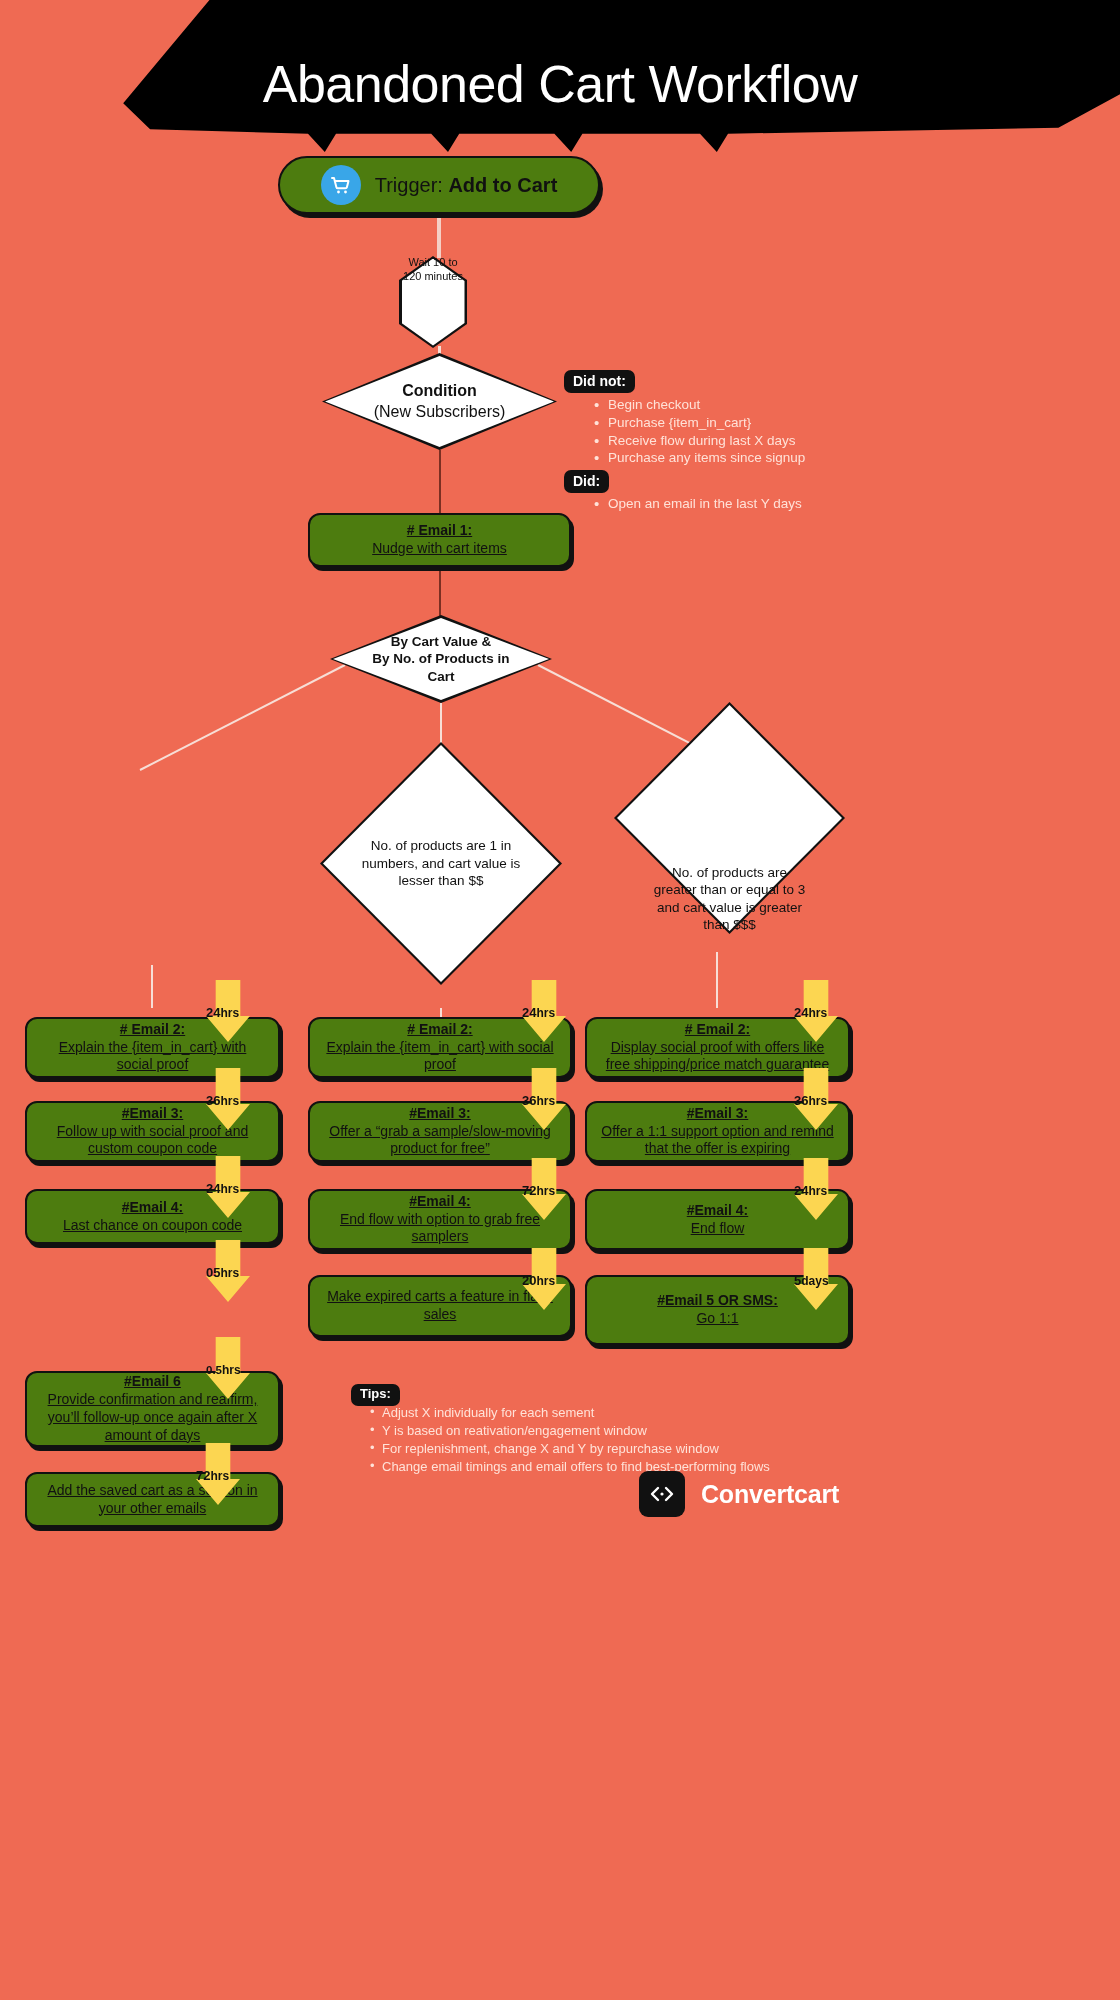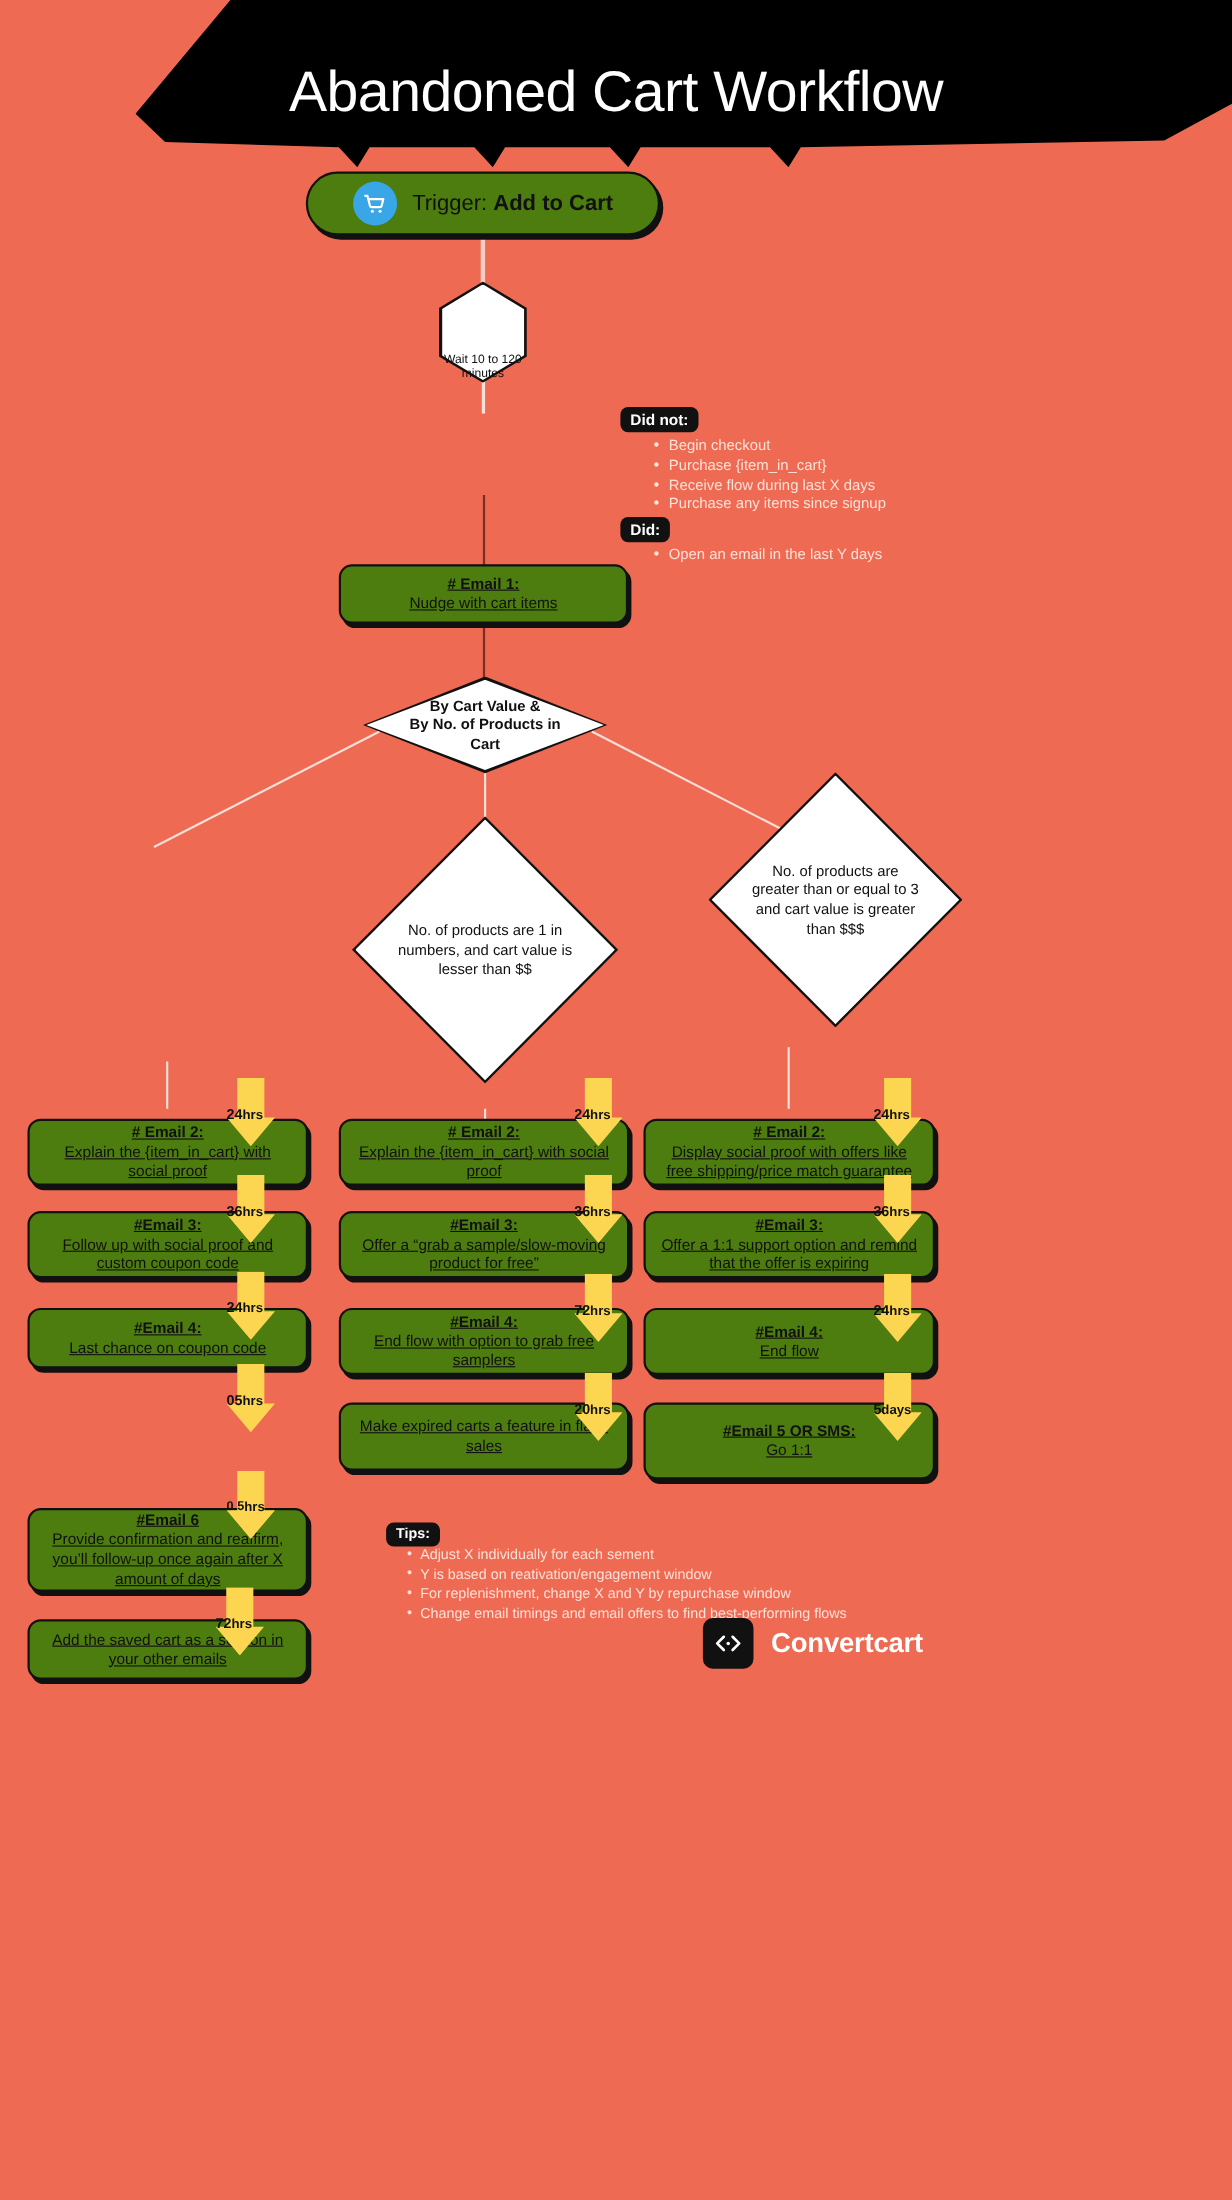--- a/index.html
+++ b/index.html
@@ -84,23 +84,23 @@
     width: 40px; height: 40px;
     border-radius: 50%;
     background: #39a6e8;
     display: flex; align-items: center; justify-content: center;
     flex: 0 0 auto;
   }
 
   
   .hex {
     position: absolute;
-    width: 80px; height: 92px;
+    width: 68px; height: 92px;
     z-index: 3;
-    display: flex; align-items: flex-end; justify-content: center;
+    display: flex; align-items: flex-start; justify-content: center;
   }
   .hex .hexshape {
     position: absolute; inset: 0;
     background: #111;
     clip-path: polygon(50% 0%, 100% 26%, 100% 74%, 50% 100%, 0% 74%, 0% 26%);
   }
   .hex .hexinner {
     position: absolute; inset: 2.5px;
     background: #fff;
     clip-path: polygon(50% 0%, 100% 26%, 100% 74%, 50% 100%, 0% 74%, 0% 26%);
@@ -253,20 +253,28 @@
   <div class="conn" style="left:437px; top:214px; width:4px; height:44px;"></div>
 
   <div class="hex" style="left:399px; top:256px;">
     <div class="hexshape"></div>
     <div class="hexinner"></div>
     <div class="hextext">Wait 10 to 120 minutes</div>
   </div>
 
   <div class="conn conn-thin" style="left:438px; top:346px; width:3px; height:30px;"></div>
 
+  <div class="dia" style="left:322px; top:353px; width:235px; height:97px;">
+    <div class="shape"></div>
+    <div class="inner"></div>
+    <div class="dtext" style="font-size:16px;">
+      <div style="font-weight:700;">Condition</div>
+      <div style="font-weight:400;">(New Subscribers)</div>
+    </div>
+  </div>
 
   <div class="chip" style="left:564px; top:370px;">Did not:</div>
   <ul class="annot-list" style="left:592px; top:396px; width:300px;">
     <li>Begin checkout</li>
     <li>Purchase {item_in_cart}</li>
     <li>Receive flow during last X days</li>
     <li>Purchase any items since signup</li>
   </ul>
 
   <div class="chip" style="left:564px; top:470px;">Did:</div>
@@ -302,21 +310,21 @@
     <line x1="717" y1="952" x2="717" y2="1008" stroke="#f7ded6" stroke-width="2"></line>
   </svg>
 
 
   <div class="dia" style="left:320px; top:742px; width:242px; height:243px;">
     <div class="shape"></div>
     <div class="inner"></div>
     <div class="dtext" style="font-size:13.5px; width:166px;">No. of products are 1 in numbers, and cart value is lesser than $$</div>
   </div>
 
-  <div class="dia" style="left:644px; top:702px; width:231px; height:232px;">
+  <div class="dia" style="left:614px; top:702px; width:231px; height:232px;align-items:flex-end;">
     <div class="shape"></div>
     <div class="inner"></div>
     <div class="dtext" style="font-size:13.5px; width:160px;">No. of products are greater than or equal to 3 and cart value is greater than $$$</div>
   </div>
 
   <div class="delay" style="left:206px; top:980px;">
     <div class="arrowshape"></div>
     <div class="dn">24</div>
     <div class="du">hrs</div>
   </div>

